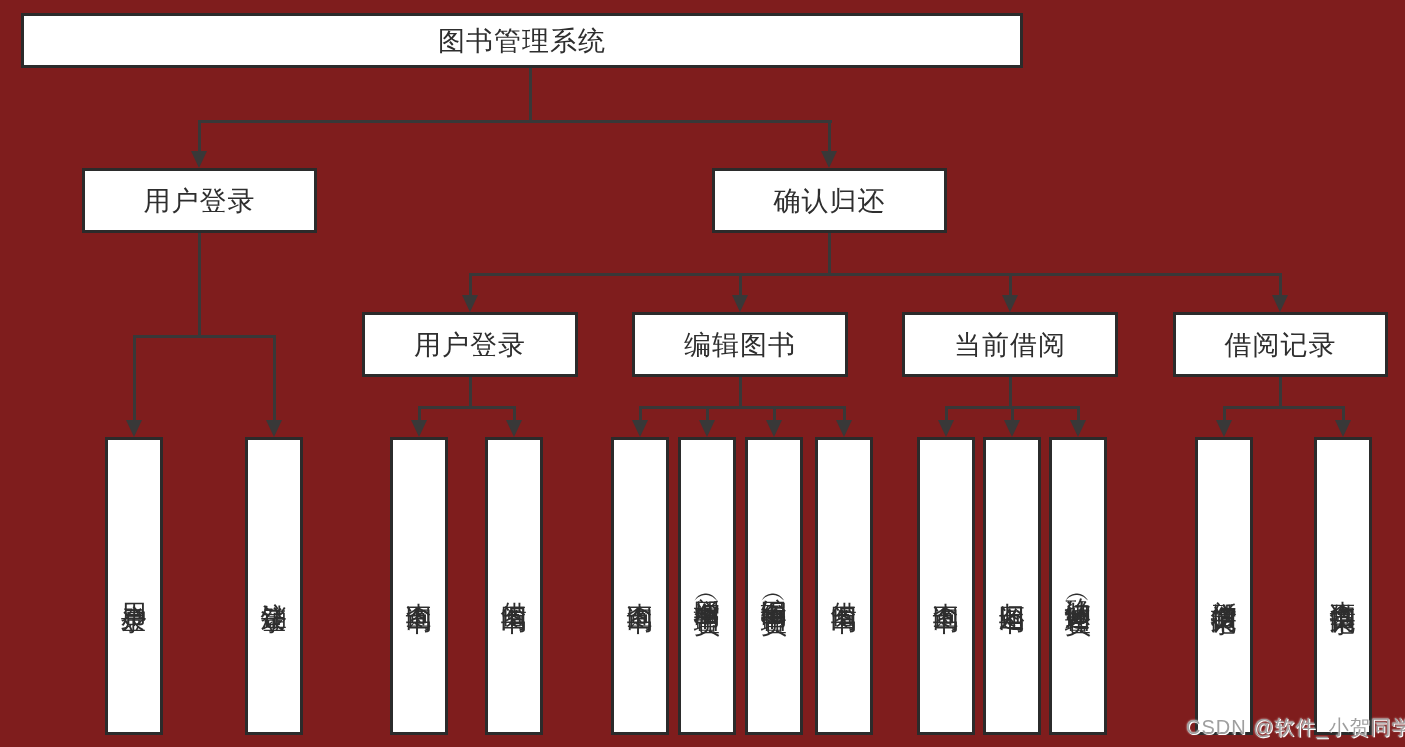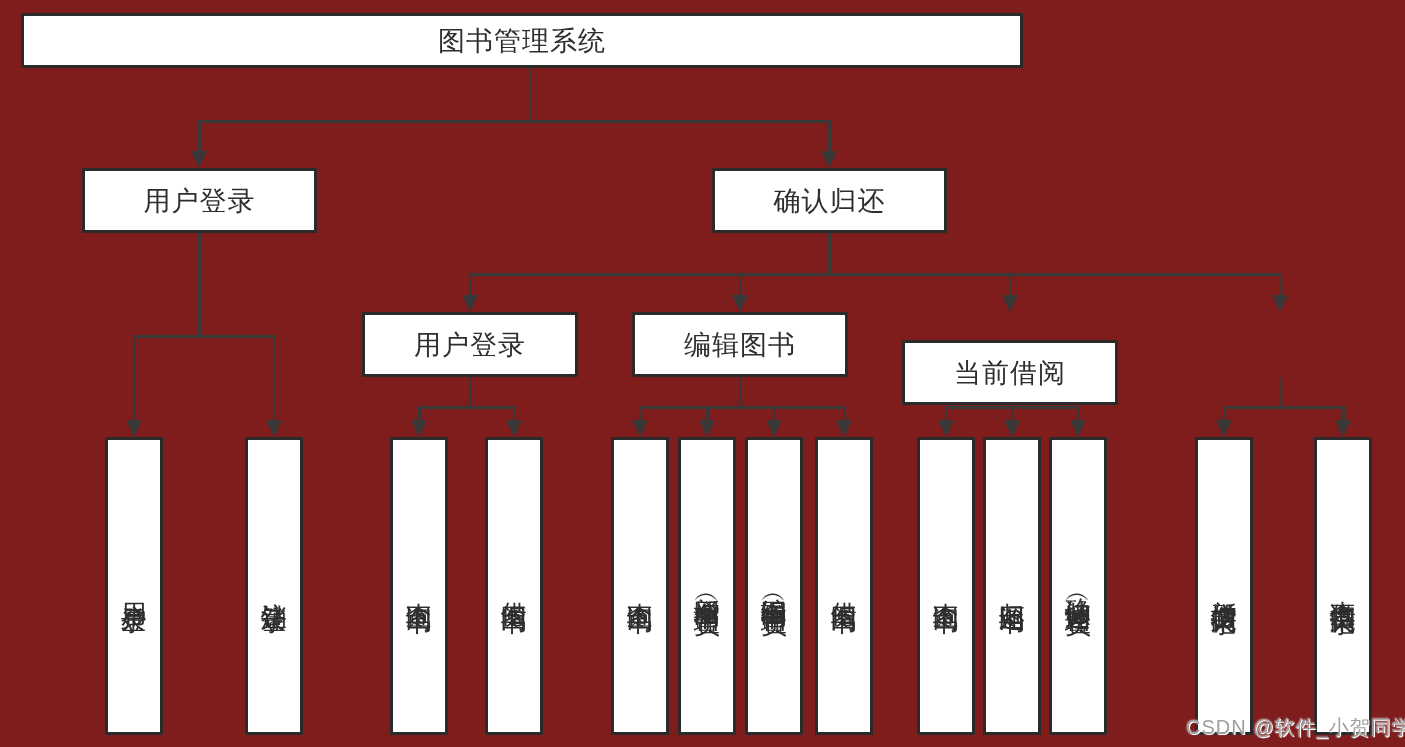--- a/index.html
+++ b/index.html
@@ -100,22 +100,25 @@
   <div class="ah" style="left:1002px; top:295px;"></div>
   <div class="line vl" style="left:1279px; top:273px; height:26px;"></div>
   <div class="ah" style="left:1272px; top:295px;"></div>
 
   <div class="node node-h" style="left:362px; top:312px; width:216px; height:65px;">
     <span>用户登录</span>
   </div>
   <div class="node node-h" style="left:632px; top:312px; width:216px; height:65px;">
     <span>编辑图书</span>
   </div>
-  <div class="node node-h" style="left:902px; top:312px; width:216px; height:65px;margin-top:28px;">
+  <div class="node node-h" style="left:902px; top:312px; width:216px; height:65px;">
     <span>当前借阅</span>
+  </div>
+  <div class="node node-h" style="left:1173px; top:312px; width:215px; height:65px;">
+    <span>借阅记录</span>
   </div>
 
   <div class="line vl" style="left:469px; top:377px; height:30px;"></div>
   <div class="line hl" style="left:418px; top:406px; width:98px;"></div>
   <div class="line vl" style="left:418px; top:406px; height:18px;"></div>
   <div class="ah" style="left:411px; top:420px;"></div>
   <div class="line vl" style="left:513px; top:406px; height:18px;"></div>
   <div class="ah" style="left:506px; top:420px;"></div>
 
   <div class="line vl" style="left:739px; top:377px; height:30px;"></div>

